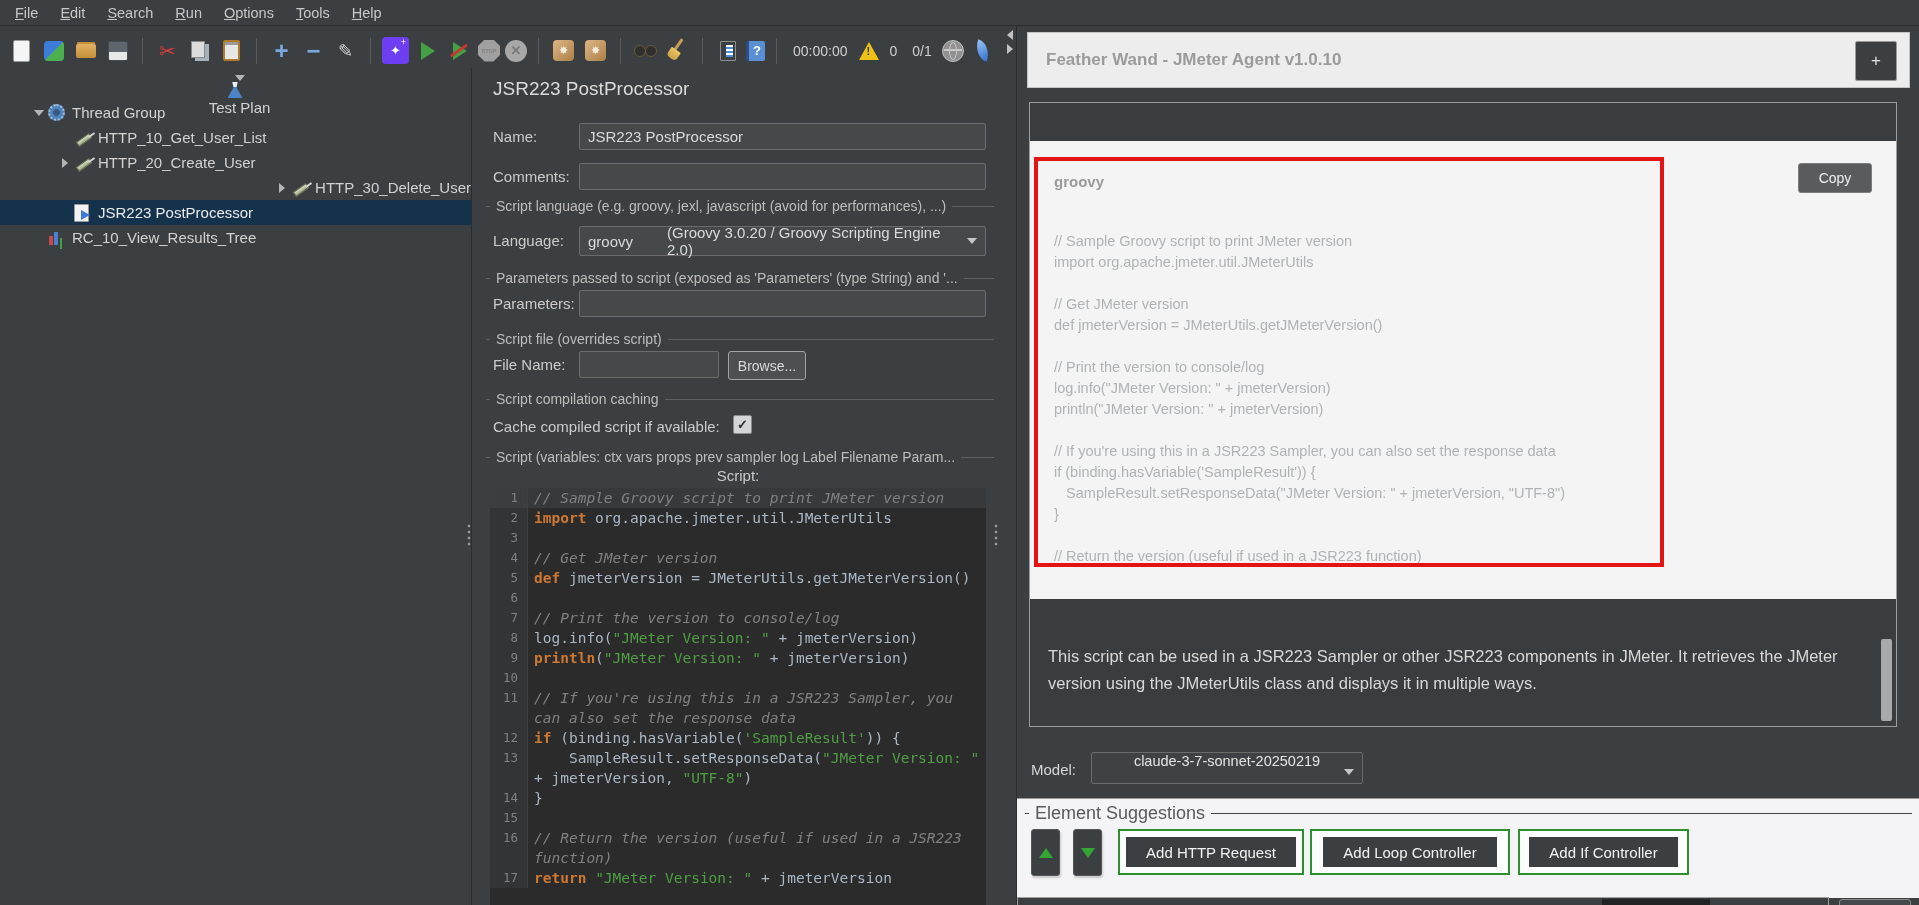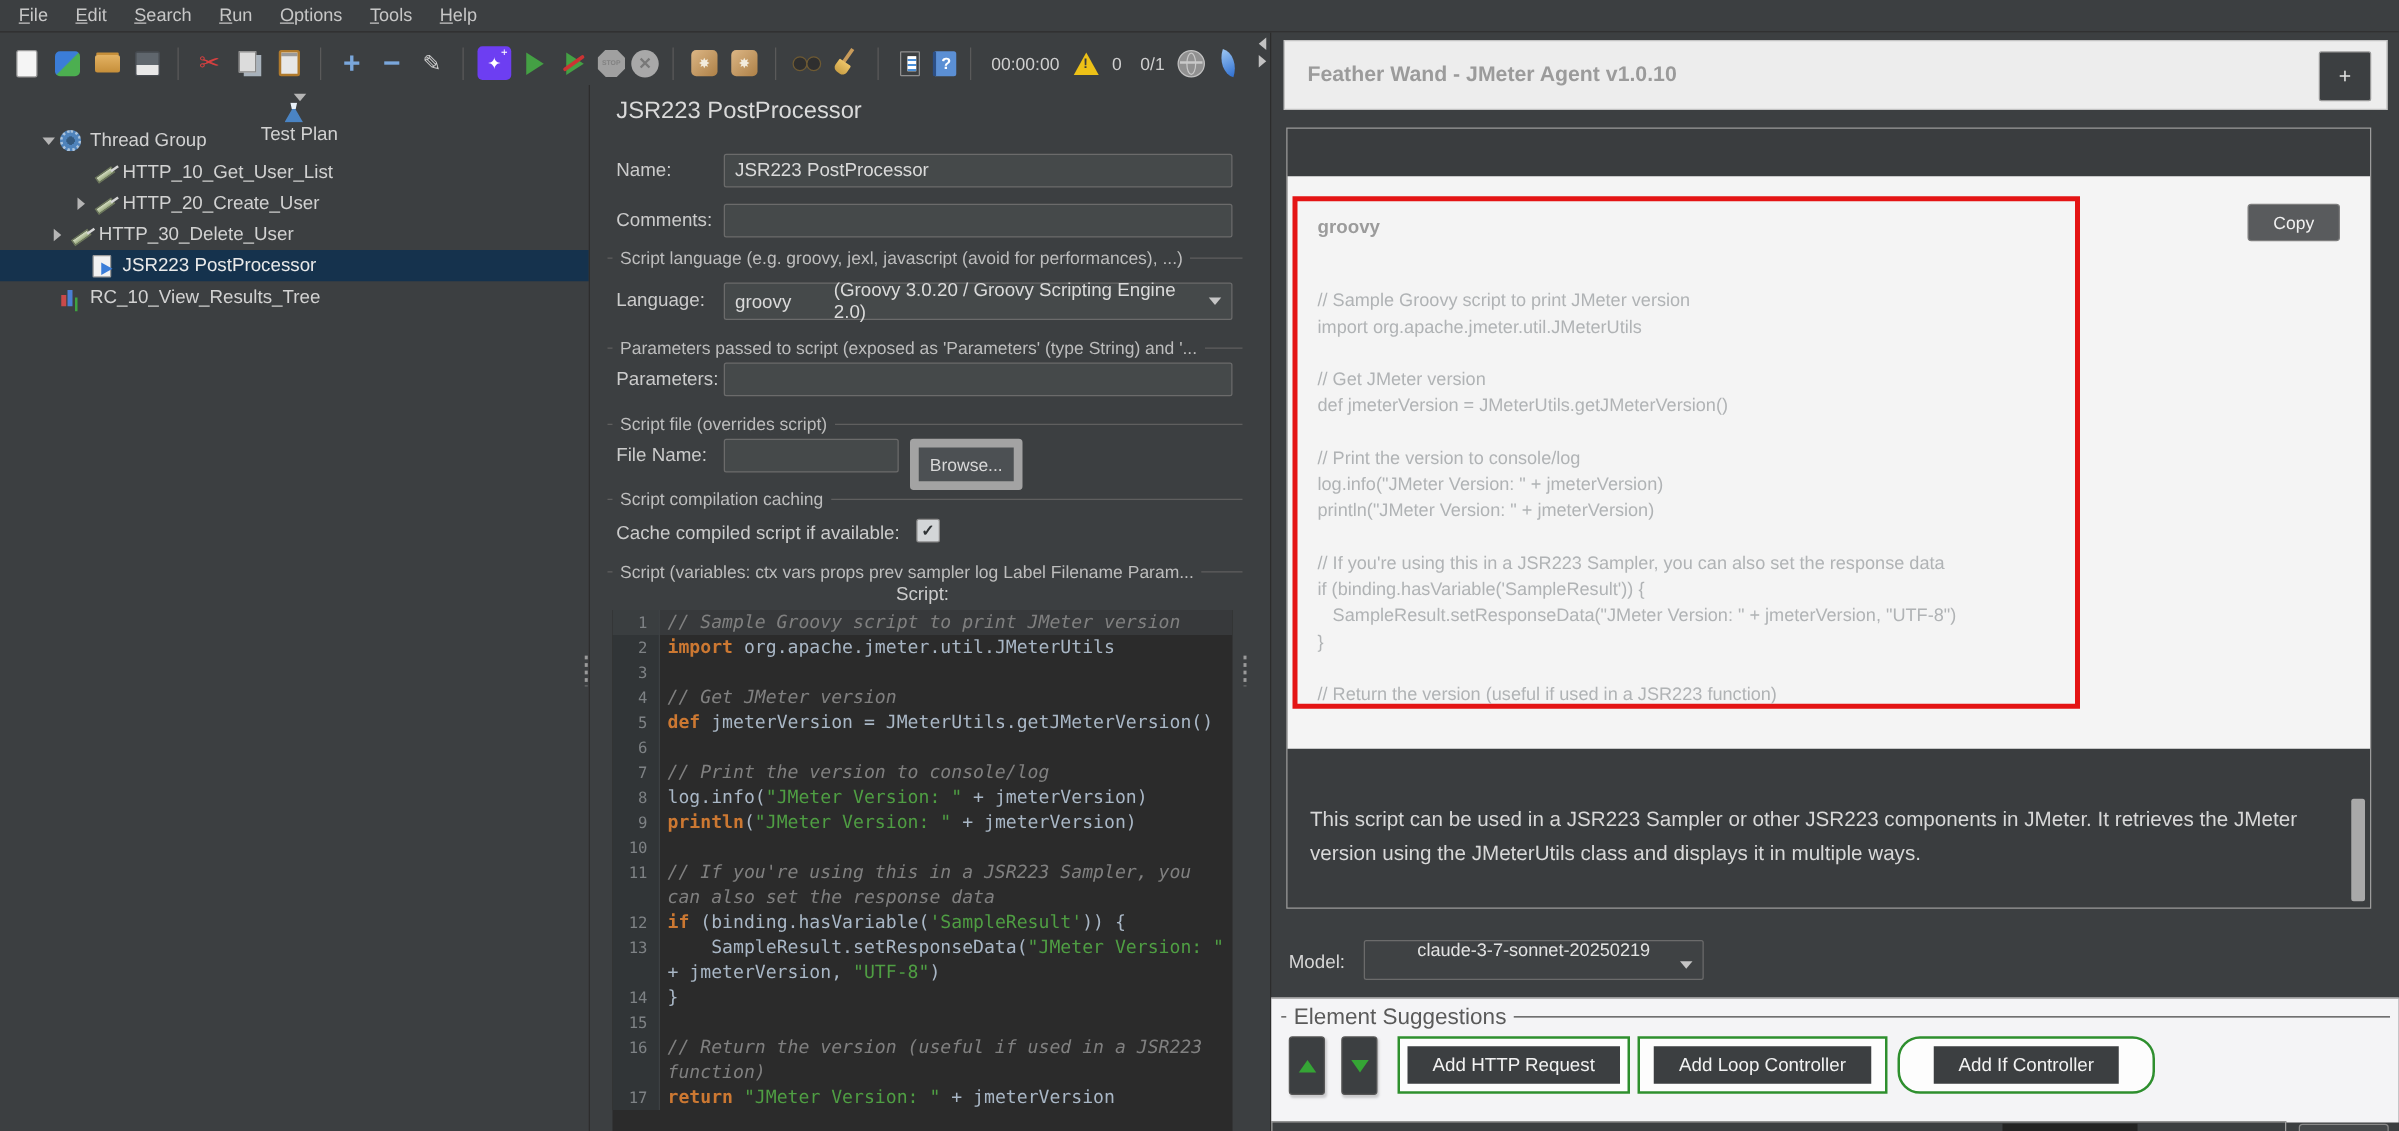--- a/index.html
+++ b/index.html
@@ -83,21 +83,21 @@
   .fp-title{position:absolute;left:21px;top:10px;font-size:19px;color:#dadada;}
   .f-label{position:absolute;font-size:15px;color:#cbcbcb;}
   .f-input{position:absolute;background:#45494a;border:1px solid #6b6b6b;border-radius:2px;color:#dadada;
            font-size:15px;font-family:"Liberation Sans",sans-serif;padding:0 8px;box-sizing:border-box;height:27px;}
   .fieldset{position:absolute;left:14px;right:10px;display:flex;align-items:center;font-size:14px;color:#bdbdbd;gap:6px;}
   .fieldset::before{content:"";width:4px;height:1px;background:#5f5f5f;}
   .fieldset::after{content:"";flex:1;height:1px;background:#5f5f5f;}
   .combo{position:absolute;background:#45494a;border:1px solid #6b6b6b;border-radius:2px;display:flex;align-items:center;
          padding:0 8px;box-sizing:border-box;color:#dadada;font-size:15px;}
   .combo .arrow{margin-left:auto;border-left:5px solid transparent;border-right:5px solid transparent;border-top:6px solid #c5c5c5;}
-  .btn{background:#4c5053;border:7px solid #a3a3a3;border-radius:3px;color:#d8d8d8;font-size:14px;
+  .btn{background:#4c5053;border:1px solid #a3a3a3;border-radius:3px;color:#d8d8d8;font-size:14px;
        font-family:"Liberation Sans",sans-serif;display:flex;align-items:center;justify-content:center;cursor:default;}
   .checkbox{position:absolute;width:17px;height:17px;background:#d3d6d8;border:1px solid #8a8a8a;border-radius:2px;
             display:flex;align-items:center;justify-content:center;font-size:13px;font-weight:bold;color:#2f3335;}
   
   #editor{position:absolute;left:18px;top:420px;width:496px;bottom:0;background:#2b2b2b;overflow:hidden;
           font-family:"DejaVu Sans Mono",monospace;font-size:14.5px;line-height:20px;}
   .ed-line{display:flex;}
   .ed-line.cur{background:#37393b;}
   .ed-num{width:38px;flex:none;background:#313537;color:#7e8285;font-size:12.5px;text-align:right;
           padding-right:9px;box-sizing:border-box;border-right:1px solid #3d4143;}
@@ -204,21 +204,21 @@
     <div class="tree-row" style="padding-left: 56px;">
       <span class="chev"></span>
       <span class="t-icon t-sampler"></span>
       <span class="tree-label">HTTP_10_Get_User_List</span>
     </div>
     <div class="tree-row" style="padding-left: 56px;">
       <span class="chev col"></span>
       <span class="t-icon t-sampler"></span>
       <span class="tree-label">HTTP_20_Create_User</span>
     </div>
-    <div class="tree-row" style="padding-left: 37px;">
+    <div class="tree-row" style="padding-left: 80px; justify-content: flex-end;">
       <span class="chev col"></span>
       <span class="t-icon t-sampler"></span>
       <span class="tree-label">HTTP_30_Delete_User</span>
     </div>
     <div class="tree-row selected" style="padding-left: 56px;">
       <span class="chev"></span>
       <span class="t-icon t-postprocessor"></span>
       <span class="tree-label">JSR223 PostProcessor</span>
     </div>
     <div class="tree-row" style="padding-left: 30px;">
@@ -403,21 +403,21 @@
     <div class="sg-mini" style="left:56px">
         <span class="down"></span>
       </div>
     <div id="sg-buttons">
         <div class="sg-wrap" style="left: 101px; width: 186px;">
           <button class="sg-btn">Add HTTP Request</button>
         </div>
         <div class="sg-wrap" style="left: 293px; width: 200px;">
           <button class="sg-btn">Add Loop Controller</button>
         </div>
-        <div class="sg-wrap" style="left: 501px; width: 206px; border-radius: 18px;">
+        <div class="sg-wrap" style="left: 501px; width: 171px;">
           <button class="sg-btn">Add If Controller</button>
         </div>
       </div>
   </div>
 
   <div id="chat-input"></div>
   <div id="input-hint"></div>
   <div id="send-btn"></div>
 </div>
 

